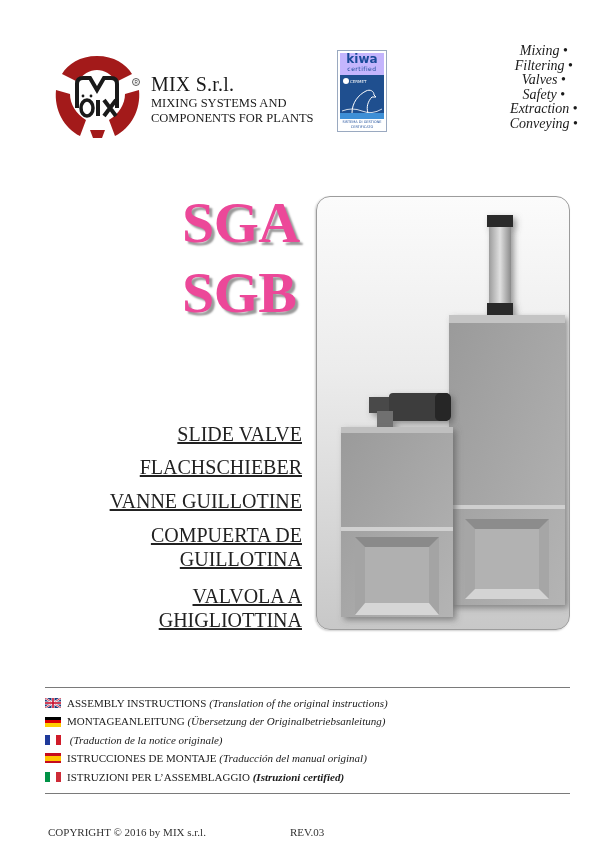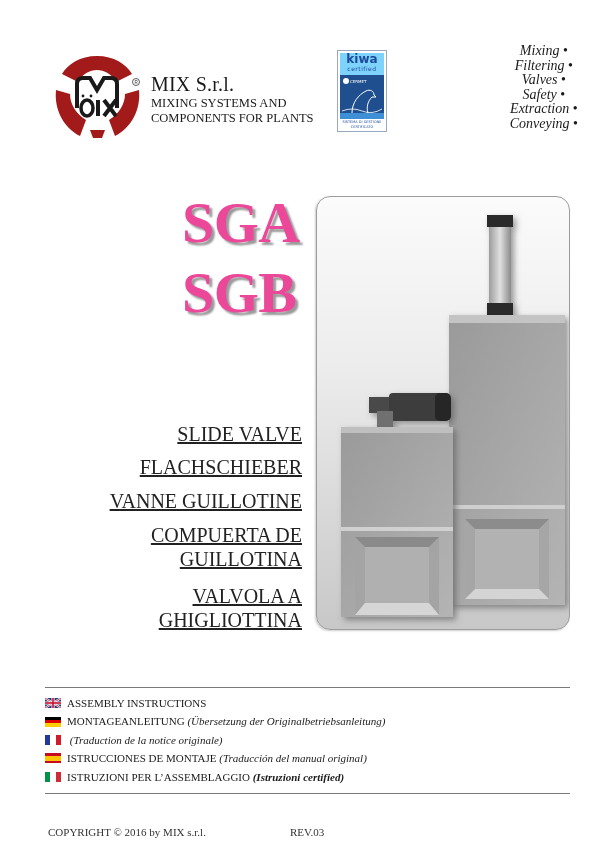--- a/index.html
+++ b/index.html
@@ -8,21 +8,21 @@
   .abs { position:absolute; }
 
   
   #logo { left:50px; top:50px; width:95px; height:90px; }
   #company-name { left:151px; top:73px; font-size:20px; font-weight:normal; letter-spacing:0.2px; }
   #company-tag1 { left:151px; top:96px; font-size:12.5px; }
   #company-tag2 { left:151px; top:111px; font-size:12.5px; }
 
   
   #kiwa { left:337px; top:50px; width:50px; height:82px; border:1px solid #9aa9c0; background:#fff; box-sizing:border-box; }
-  .kiwa-top { position:absolute; left:2px; top:2px; right:2px; height:22px; background:#7dd3fc; text-align:center; }
+  .kiwa-top { position:absolute; left:2px; top:2px; right:2px; height:22px; background:#c4b5fd; text-align:center; }
   .kiwa-word { font-family:"DejaVu Sans", sans-serif; font-weight:bold; font-size:12px; color:#1a4a99; line-height:12px; display:block; }
   .kiwa-cert { font-family:"DejaVu Sans", sans-serif; font-size:6px; color:#1a4a99; letter-spacing:0.5px; line-height:8px; display:block; }
   .kiwa-blue { position:absolute; left:2px; top:24px; right:2px; height:44px; background:#1f4f8f; overflow:hidden; }
   .kiwa-bottom { position:absolute; left:2px; top:69px; right:2px; bottom:2px; font-family:"DejaVu Sans", sans-serif; font-size:3.5px; color:#1a4a99; text-align:center; line-height:4.5px; }
 
   
   #activities { right:22px; top:44px; text-align:center; font-style:italic; font-size:14px; line-height:14.6px; }
   #activities div::after { content:" \2022"; font-style:normal; }
 
   
@@ -171,21 +171,21 @@
       <svg width="16" height="10" viewBox="0 0 16 10">
           <rect width="16" height="10" fill="#1f3a7a"></rect>
           <path d="M0 0 L16 10 M16 0 L0 10" stroke="#fff" stroke-width="2"></path>
           <path d="M0 0 L16 10 M16 0 L0 10" stroke="#c8102e" stroke-width="0.8"></path>
           <rect x="6.5" width="3" height="10" fill="#fff"></rect>
           <rect y="3.5" width="16" height="3" fill="#fff"></rect>
           <rect x="7.2" width="1.6" height="10" fill="#c8102e"></rect>
           <rect y="4.2" width="16" height="1.6" fill="#c8102e"></rect>
         </svg>
     </span>
-    <span>ASSEMBLY INSTRUCTIONS</span>&nbsp;
+    <span>ASSEMBLY INSTRUCTIONS</span>&nbsp;<span class="italic">(Translation of the original instructions)</span>
   </div>
   <div class="instr-row">
     <span class="flag" style="flex-direction:column;">
         <span style="background:#000"></span>
         <span style="background:#dd0000"></span>
         <span style="background:#ffce00"></span>
       </span>
     <span>MONTAGEANLEITUNG</span>&nbsp;<span class="italic">(Übersetzung der Originalbetriebsanleitung)</span>
   </div>
   <div class="instr-row">

